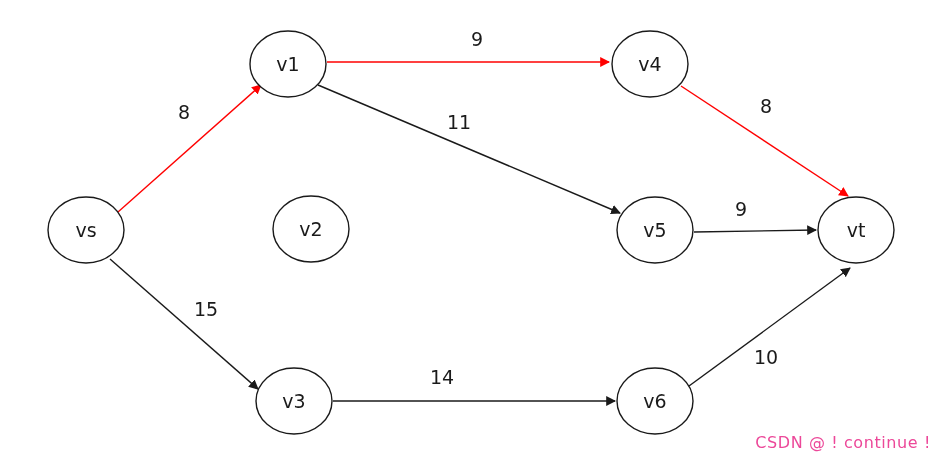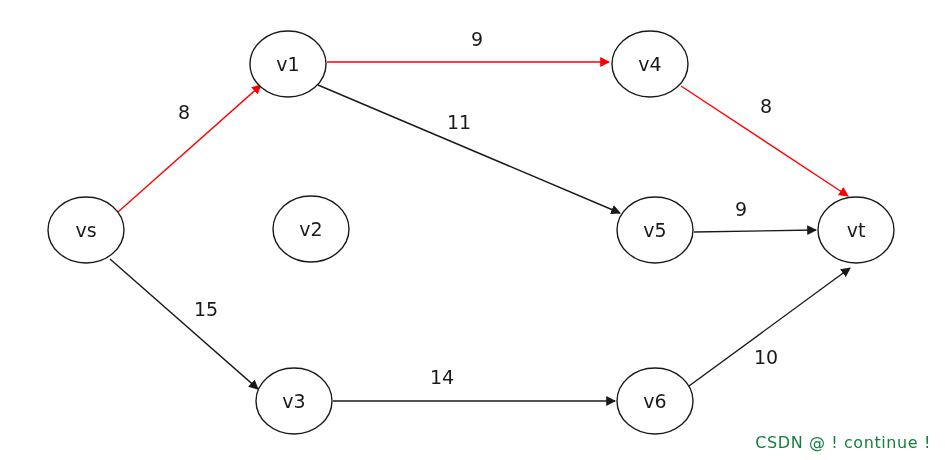--- a/index.html
+++ b/index.html
@@ -52,21 +52,21 @@
     fill: #1a1a1a;
     text-anchor: middle;
     dominant-baseline: middle;
   }
   .watermark {
     position: absolute;
     right: 14px;
     bottom: 8px;
     font-family: "DejaVu Sans", "Liberation Sans", sans-serif;
     font-size: 16px;
-    color: #15803d;
+    color: #ec4899;
     letter-spacing: 0.6px;
     white-space: nowrap;
     user-select: none;
   }
 </style>
 </head>
 <body>
 
 <div id="canvas">
 

